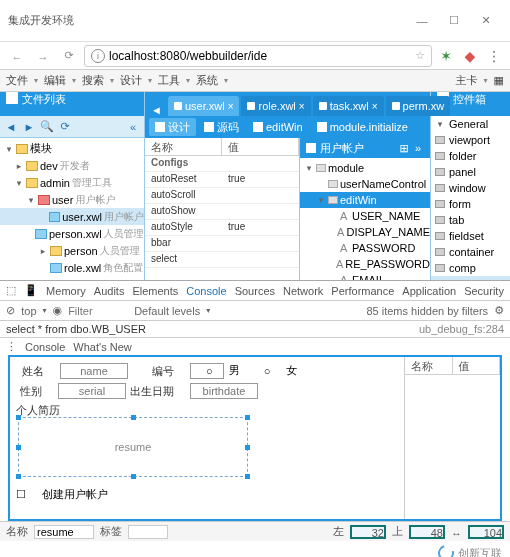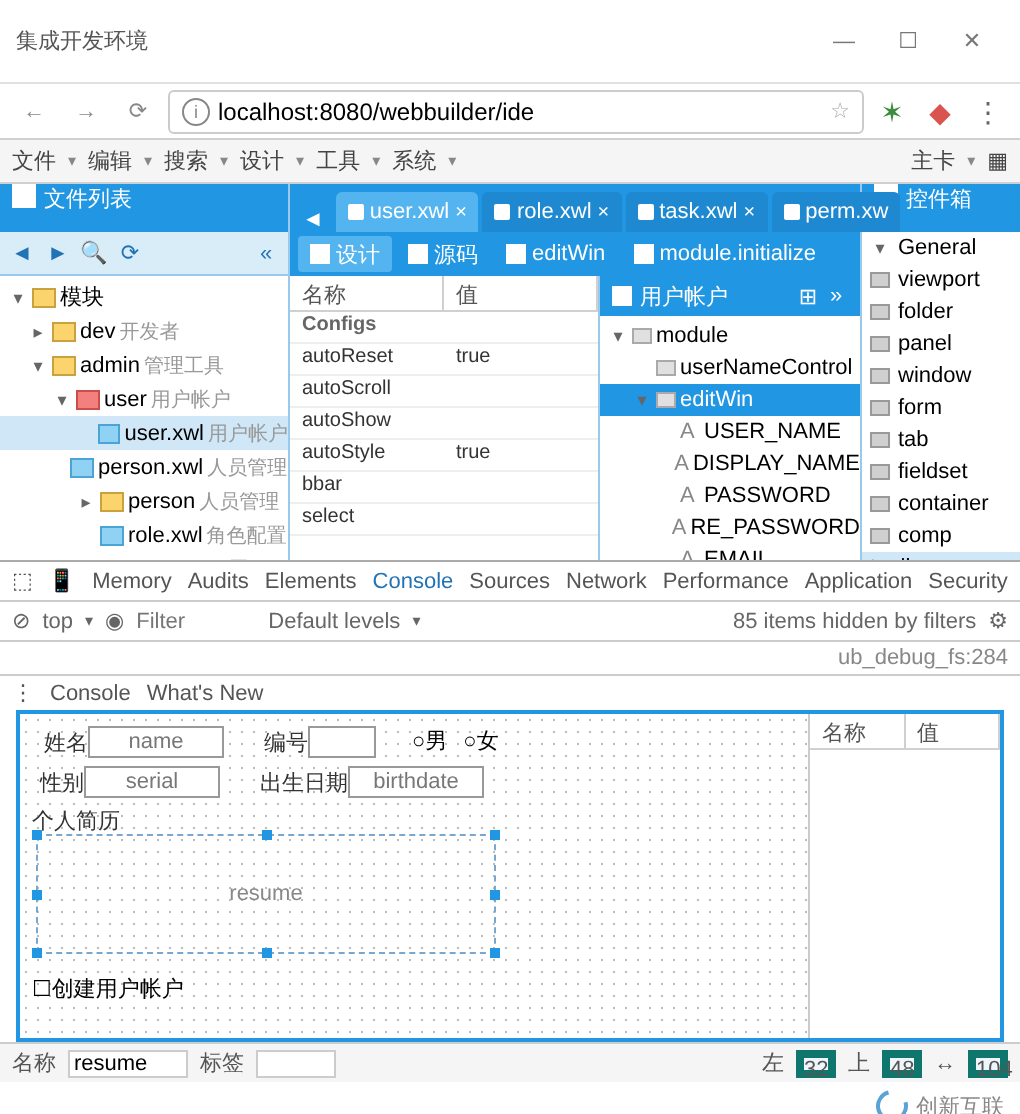--- a/index.html
+++ b/index.html
@@ -68,29 +68,29 @@
 .dthead{height:20px;display:flex;align-items:center;gap:8px;padding:0 6px;color:#555;font-size:10px;border-bottom:1px solid #ccc}
 .dthead span.active{color:#2273b5}
 .dtfilter{height:20px;display:flex;align-items:center;gap:6px;padding:0 6px;border-bottom:1px solid #ccc;font-size:10px;color:#666}
 .dtfilter input{border:none;outline:none;width:60px}
 .dtq{padding:2px 6px;font-family:monospace;font-size:10px;color:#333;display:flex}
 .dtq .r{margin-left:auto;color:#888}
 .dtbottom{height:18px;display:flex;align-items:center;gap:8px;padding:0 6px;font-size:10px;color:#555;border-top:1px solid #ccc}
 .designer{position:relative;border:2px solid #2196e3}
 .designerHead{height:18px;background:#2196e3;color:#fff;display:flex;align-items:center;padding:0 6px;font-weight:bold}
 .canvas{background:#fff;background-image:radial-gradient(#bbb 0.5px,transparent 0.5px);background-size:6px 6px;height:162px;position:relative}
-.field{position:absolute;display:flex;align-items:center;gap:0;font-size:10px}
+.field{position:absolute;display:flex;align-items:center;gap:16px;font-size:10px}
 .field label{width:28px;text-align:right;color:#333}
 .field .box{border:1px solid #999;background:#fff;height:16px;width:68px;display:flex;align-items:center;justify-content:center;color:#777}
 .dashed{position:absolute;border:1px dashed #7aa7cd}
 .handle{position:absolute;width:5px;height:5px;background:#2196e3}
 .rprops{position:absolute;right:0;top:0;bottom:0;width:96px;border-left:1px solid #ccc;background:#fff}
 .statusbar{height:20px;border-top:1px solid #ccc;display:flex;align-items:center;gap:6px;padding:0 6px;font-size:10px;color:#555;background:#f5f5f5}
 .statusbar input{width:60px;border:1px solid #ccc;height:14px;padding:0 2px}
-.statusbar .dim{border:4px solid #0f766e;height:14px;width:20px;text-align:right;background:#eef5fb}
+.statusbar .dim{border:2px solid #0f766e;height:14px;width:36px;text-align:right;background:#eef5fb}
 .footer{height:24px;display:flex;align-items:center;justify-content:flex-end;padding:0 8px}
 .footer .logo{font-size:10px;color:#888;display:flex;align-items:center;gap:4px}
 .footer .swirl{width:16px;height:16px;border:2px solid #5aa3d6;border-radius:50%;border-top-color:transparent;transform:rotate(30deg)}
 </style>
 </head>
 <body>
 
 <div class="titlebar">
  <span class="title">集成开发环境</span>
  <div class="winbtn">—</div>
@@ -414,37 +414,38 @@
       <span style="font-size:8px">▾</span>
   <span>◉</span>
   <input placeholder="Filter" style="">
   <span>Default levels</span>
       <span style="font-size:8px">▾</span>
   <span style="flex:1"></span>
   <span>85 items hidden by filters</span>
   <span>⚙</span>
  </div>
  <div class="dtq">
+      <span>select * from dbo.WB_USER</span>
       <span class="r">ub_debug_fs:284</span>
     </div>
  <div class="dtbottom">
   <span>⋮</span>
   <span>Console</span>
   <span>What's New</span>
  </div>
 </div>
 
 <div class="designer" style="margin:0 8px">
  <div style="display:flex">
   <div class="canvas" style="flex:1">
    <div class="field" style="left:6px;top:6px">
           <label>姓名</label>
           <div class="box">name</div>
         </div>
-   <div class="field" style="left:116px;top:6px">
+   <div class="field" style="left:136px;top:6px">
           <label>编号</label>
           <div class="box" style="width:34px"></div>
         </div>
    <div class="field" style="left:196px;top:6px">
           <span>○</span>
           <span>男</span>
           <span style="margin-left:8px">○</span>
           <span>女</span>
         </div>
    <div class="field" style="left:4px;top:26px">

